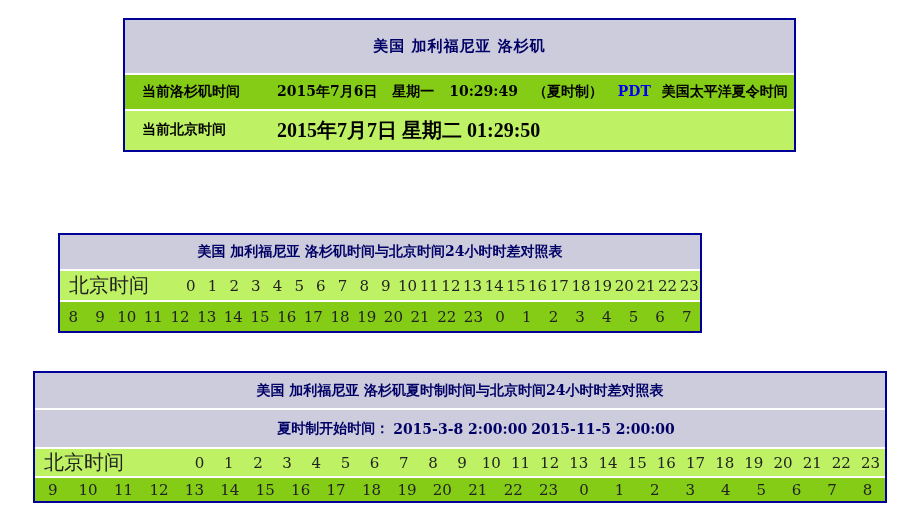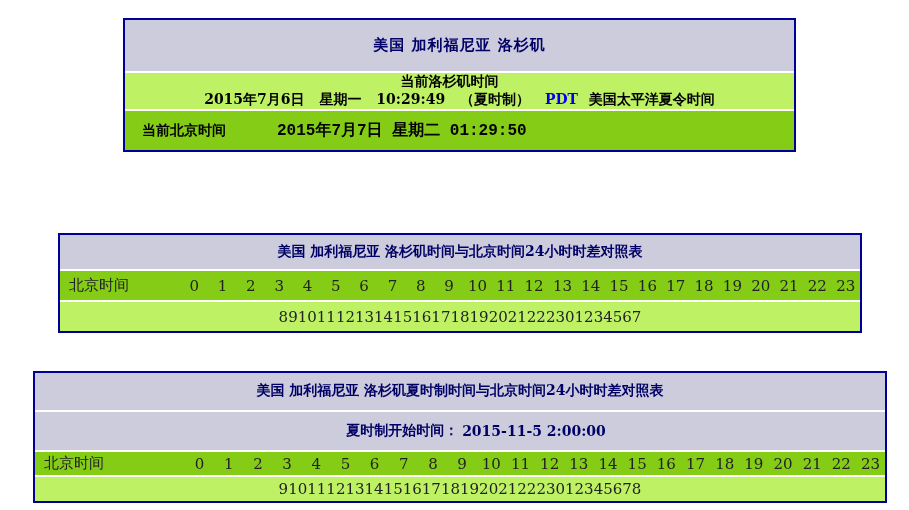--- a/index.html
+++ b/index.html
@@ -18,57 +18,57 @@
     flex-direction: column;
     row-gap: 2px;
   }
   .row { display: flex; align-items: center; width: 100%; }
   .row.header, .row.subheader {
     background: #ccccdd;
     justify-content: center;
     font-weight: bold;
     color: #000066;
   }
-  .row.gray  { background: #bef264; flex-direction: column; }
-  .row.white { background: #84cc16; }
+  .row.gray  { background: #84cc16; }
+  .row.white { background: #bef264; }
 
   
   #current-table { left: 123px; top: 18px; width: 673px; height: 134px; }
   #current-table .header { height: 56px; font-size: 15px; letter-spacing: 1px; }
   #current-table .time-row-la { height: 36px; }
   #current-table .time-row-bj { height: 42px; }
   .cur-label {
     width: 152px; padding-left: 17px;
     font-weight: bold; font-size: 14px; color: #000000;
     flex: none;
   }
   .cur-value { flex: 1; font-weight: bold; font-size: 14px; color: #000000; }
   .cur-value .seg { margin-right: 10px; margin-top: 24px; }
   .tz-abbr { color: #0000ee; margin-right: 6px; font-weight: bold; }
   .bj-datetime {
-    font-family: Liberation Mono, monospace;
-    font-weight: bold; font-size: 16px; color: #000000;
+    font-family: Liberation Serif, serif;
+    font-weight: bold; font-size: 20px; color: #000000;
   }
 
   
-  #offset-table { left: 58px; top: 233px; width: 804px; height: 100px; }
+  #offset-table { left: 58px; top: 233px; width: 644px; height: 100px; }
   #offset-table .header { height: 34px; font-size: 14px; }
   #offset-table .hour-row { height: 29px; }
   #offset-table .hour-label { width: 120px; }
 
   #dst-table { left: 33px; top: 371px; width: 854px; height: 132px; }
   #dst-table .header { height: 45px; font-size: 14px; }
   #dst-table .subheader { height: 47px; font-size: 14px; padding-left: 32px; }
   #dst-table .subheader span { margin: 0 2px; }
   #dst-table .hour-row { height: 29px; }
   #dst-table .hour-label { width: 150px; }
 
   .hour-label {
     flex: none; padding-left: 9px;
-    font-size: 15px; color: #222222;
+    font-size: 20px; color: #222222;
   }
   .hour-cells { flex: 1; display: flex; height: 100%; }
   .hour-cell {
     flex: 1; display: flex; align-items: center; justify-content: center;
     font-size: 15px; color: #222222;
     font-family: "DejaVu Serif", serif;
   }
 </style>
 </head>
 <body>
@@ -156,20 +156,21 @@
       </div>
   </div>
 </div>
 
 <div class="tz-table" id="dst-table">
   <div class="row header">
     <span>美国 加利福尼亚 洛杉矶夏时制时间与北京时间24小时时差对照表</span>
   </div>
   <div class="row subheader">
     <span>夏时制开始时间：</span>
+    <span>2015-3-8 2:00:00</span>
     <span>2015-11-5 2:00:00</span>
   </div>
   <div class="row white hour-row">
     <div class="hour-label">北京时间</div>
     <div class="hour-cells">
         <span class="hour-cell">0</span>
         <span class="hour-cell">1</span>
         <span class="hour-cell">2</span>
         <span class="hour-cell">3</span>
         <span class="hour-cell">4</span>

